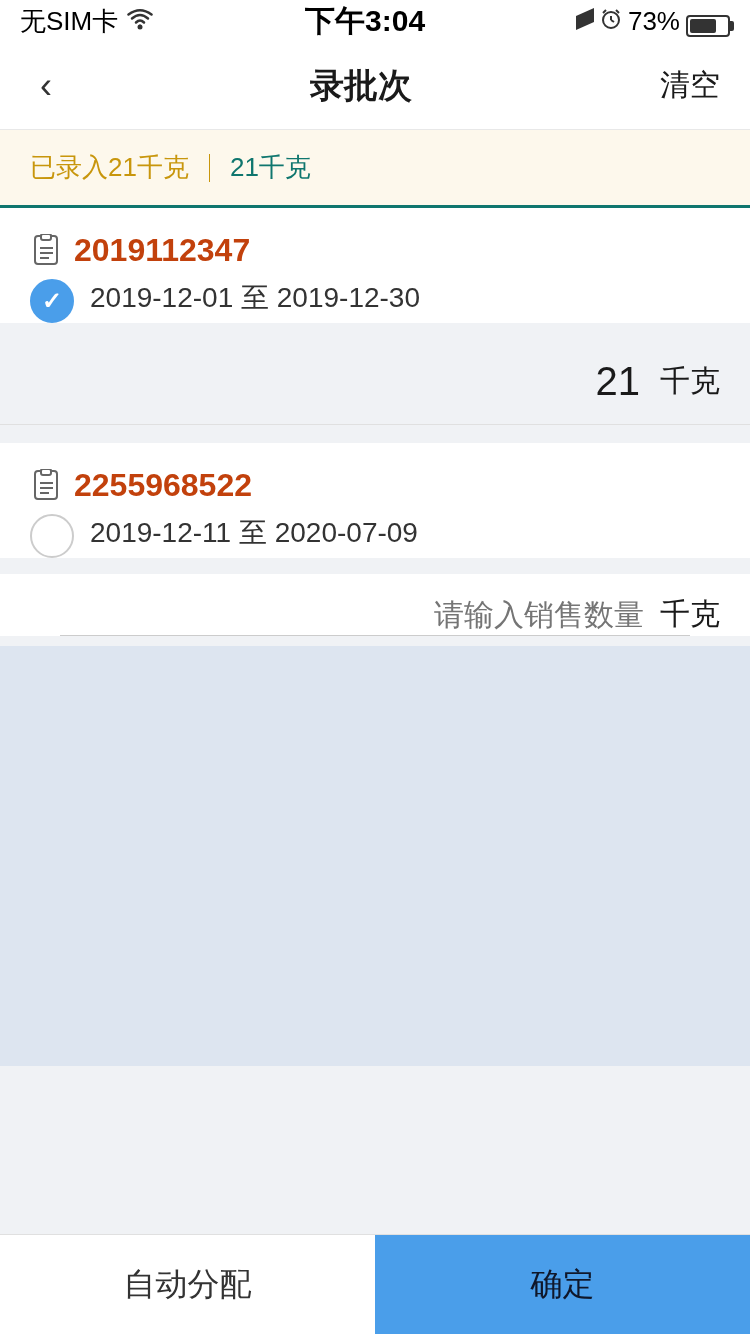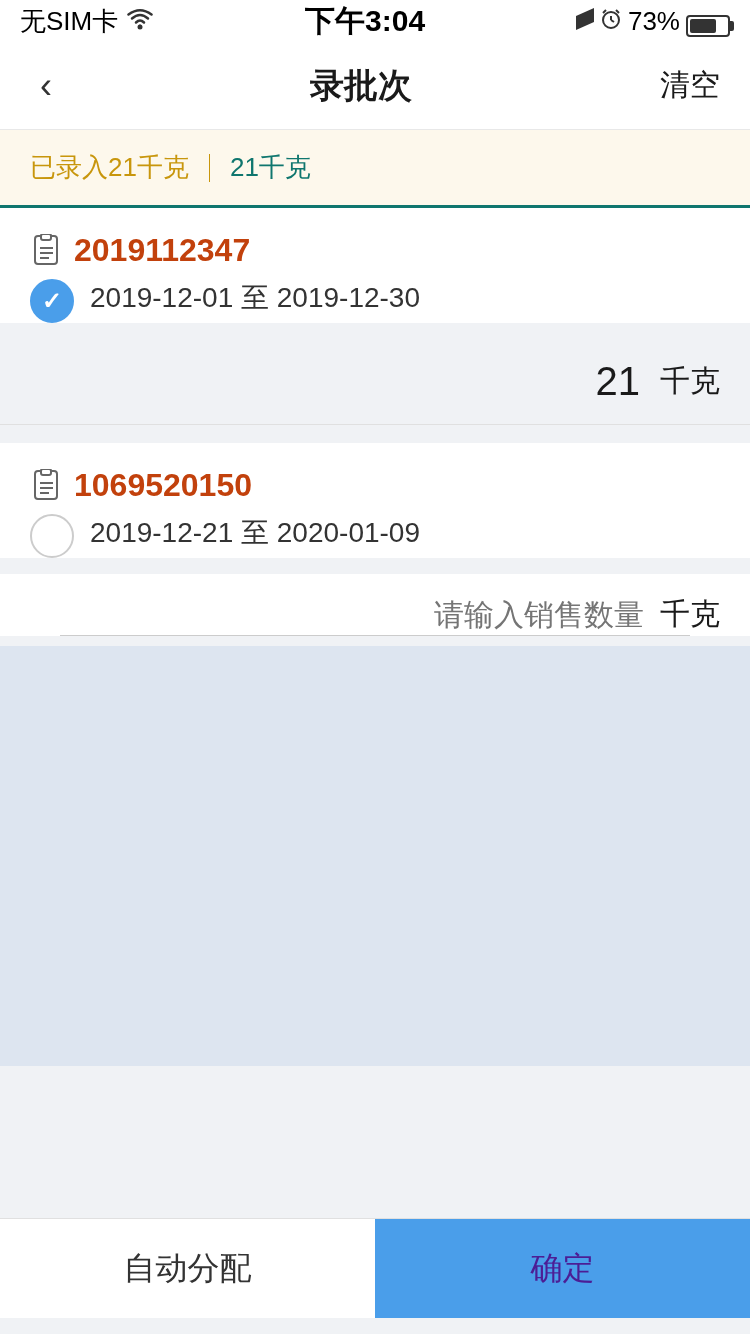--- a/index.html
+++ b/index.html
@@ -237,21 +237,21 @@
     
     .empty-area {
       background: #dde5f0;
       flex: 1;
       min-height: 420px;
     }
 
     
     .bottom-bar {
       position: fixed;
-      bottom: 16px;
+      bottom: 0;
       left: 0;
       width: 750px;
       height: 100px;
       display: flex;
       background: #fff;
       border-top: 1px solid #e0e0e0;
     }
 
     .btn-auto {
       flex: 1;
@@ -265,21 +265,21 @@
       border: none;
       outline: none;
     }
 
     .btn-confirm {
       flex: 1;
       display: flex;
       align-items: center;
       justify-content: center;
       font-size: 32px;
-      color: #4c1d95;
+      color: #0f172a;
       background: #4a9eea;
       cursor: pointer;
       border: none;
       outline: none;
     }
   </style>
 </head>
 <body>
 
 <div class="status-bar">
@@ -358,25 +358,25 @@
   <div class="batch-header">
     <span class="batch-icon">
       <svg width="34" height="34" viewBox="0 0 34 34">
         <rect x="4" y="2" width="22" height="28" rx="3" ry="3" stroke="#666" stroke-width="2" fill="none"></rect>
         <rect x="10" y="0" width="10" height="6" rx="2" ry="2" fill="#fff" stroke="#666" stroke-width="2"></rect>
         <line x1="9" y1="14" x2="22" y2="14" stroke="#666" stroke-width="2"></line>
         <line x1="9" y1="19" x2="22" y2="19" stroke="#666" stroke-width="2"></line>
         <line x1="9" y1="24" x2="18" y2="24" stroke="#666" stroke-width="2"></line>
       </svg>
     </span>
-    <span class="batch-id">1069520150</span>
+    <span class="batch-id">2255968522</span>
   </div>
   <div class="batch-date-row">
     <div class="radio-circle"></div>
-    <span class="batch-date">2019-12-21 至 2020-01-09</span>
+    <span class="batch-date">2019-12-11 至 2020-07-09</span>
   </div>
 </div>
 
 <div style="background:#fff; padding: 20px 30px 0 30px;">
   <div style="display:flex; align-items:center; justify-content:flex-end; gap:16px; padding-bottom: 10px;">
     <input type="text" class="quantity-input" placeholder="请输入销售数量" style="">
     <span class="unit-label">千克</span>
   </div>
   <div class="input-divider"></div>
 </div>

